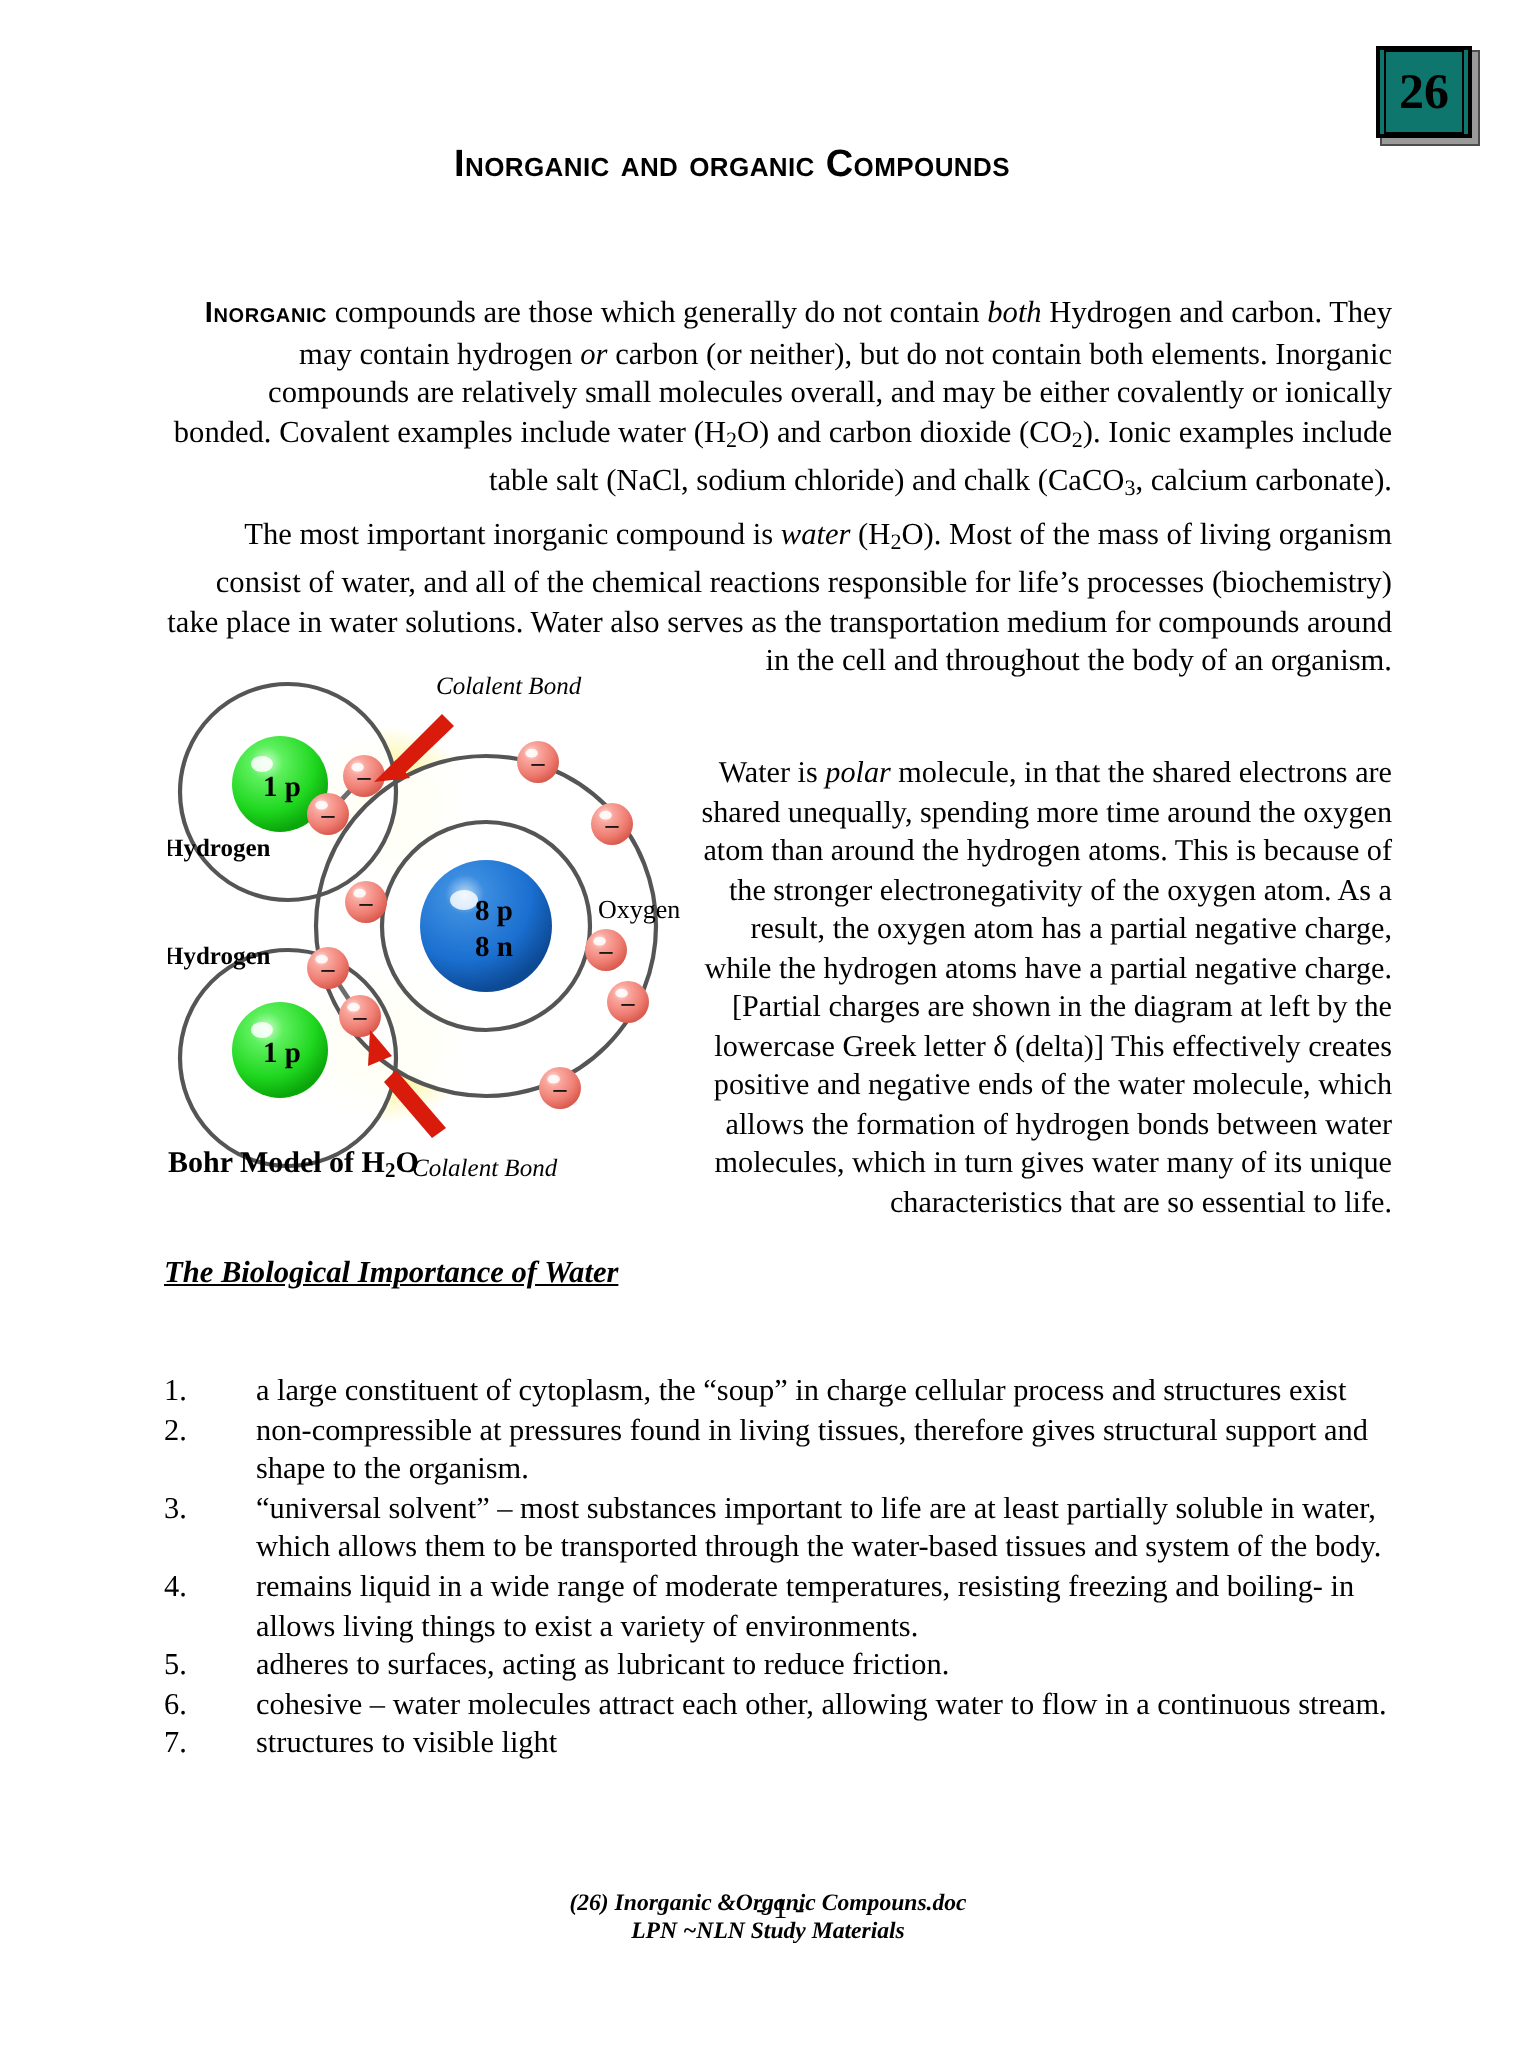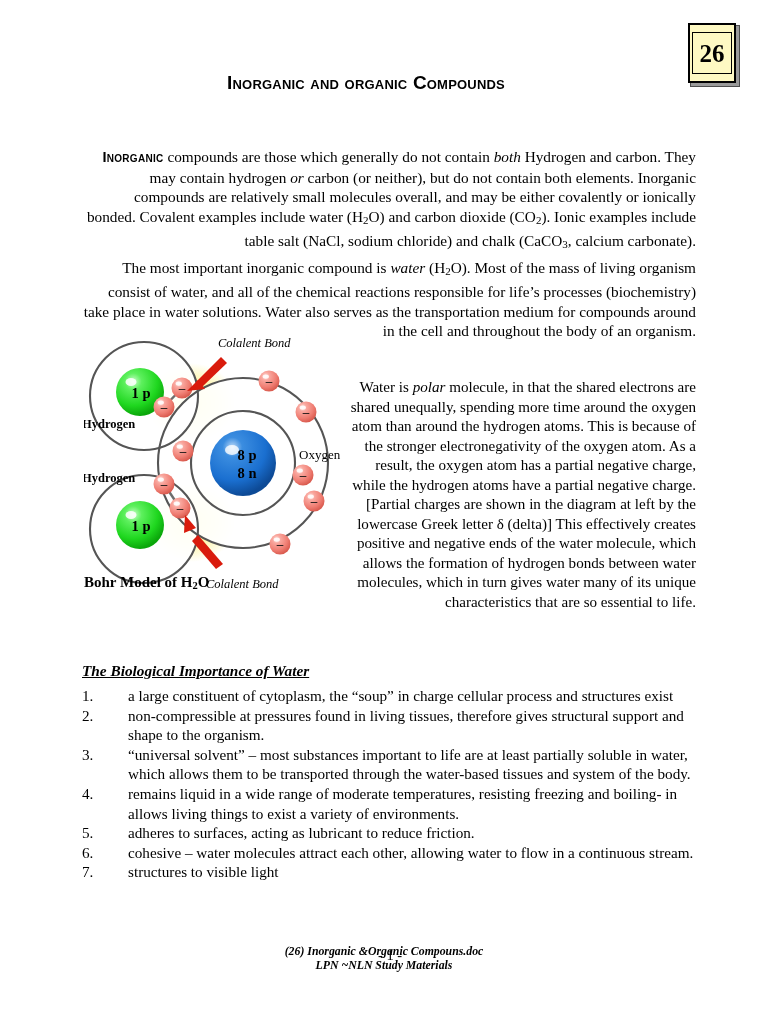--- a/index.html
+++ b/index.html
@@ -16,24 +16,24 @@
     font-family: "Liberation Serif", "DejaVu Serif", serif;
     color: #000000;
   }
 
   
   .page-badge {
     position: absolute;
     left: 688px;
     top: 23px;
     width: 48px;
-    height: 60px;
+    height: 46px;
     box-sizing: border-box;
     border: 2px solid #000;
-    background: #fef9c3;
+    background: #0f766e;
     box-shadow: 3px 3px 0 0 #9a9a9a, 3px 3px 0 1px #4d4d4d;
     display: flex;
     align-items: center;
     justify-content: center;
   }
   .page-badge-inner {
     width: 38px;
     height: 40px;
     border: 1.5px solid #000;
     display: flex;
@@ -84,21 +84,21 @@
     top: 378px;
     width: 348px;
     font-size: 15.1px;
     line-height: 19.5px;
   }
 
   
   .section-heading {
     position: absolute;
     left: 82px;
-    top: 662px;
+    top: 628px;
     font-weight: bold;
     font-style: italic;
     font-size: 15.3px;
     text-decoration: underline;
   }
 
   
   .list {
     position: absolute;
     left: 82px;

